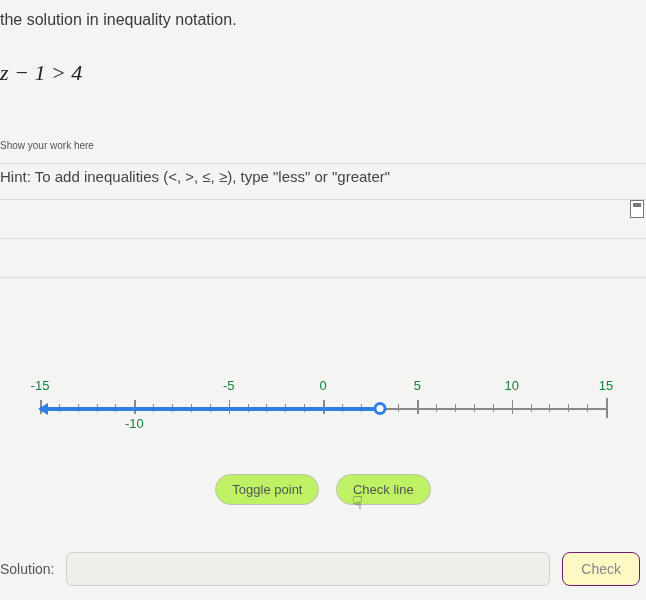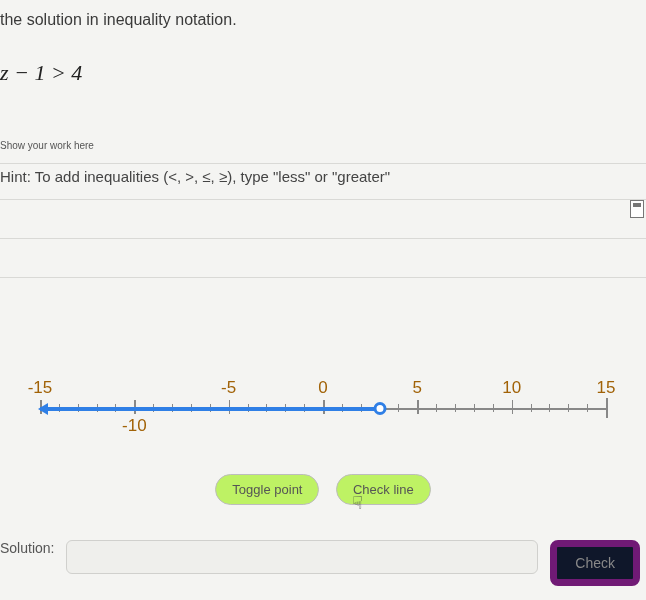--- a/index.html
+++ b/index.html
@@ -39,22 +39,22 @@
   .rule { border: 0; border-top: 1px solid #d9d9d6; margin: 4px 0; }
   .work-area { height: 30px; }
   .number-line-wrap {
     margin: 100px 40px 0 40px;
     position: relative;
     height: 70px;
   }
   .nl-labels {
     position: relative;
     height: 18px;
-    font-size: 17px;
-    color: #a16207;
+    font-size: 13px;
+    color: #15803d;
   }
   .nl-label {
     position: absolute;
     transform: translateX(-50%);
     top: 0;
   }
   .nl-track {
     position: relative;
     height: 24px;
     margin-top: 2px;
@@ -127,36 +127,37 @@
     position: absolute;
     font-size: 18px;
     color: #444;
     pointer-events: none;
   }
   .solution-row {
     position: absolute;
     bottom: 14px;
     left: 0; right: 0;
     display: flex;
+    align-items: center;
     gap: 12px;
   }
   .solution-label {
     font-size: 14px;
     color: #555;
   }
   .solution-input {
     flex: 1;
     height: 34px;
     border: 1px solid #d0d0cd;
     border-radius: 6px;
     background: #efefec;
   }
   .check-btn {
-    border: 7px solid #701a75;
-    background: #0f172a;
+    border: 1px solid #701a75;
+    background: #fef9c3;
     color: #888;
     font-size: 14px;
     padding: 8px 18px;
     border-radius: 8px;
     cursor: pointer;
     margin-right: 6px;
   }
   .calc-icon {
     position: absolute;
     right: 2px;

